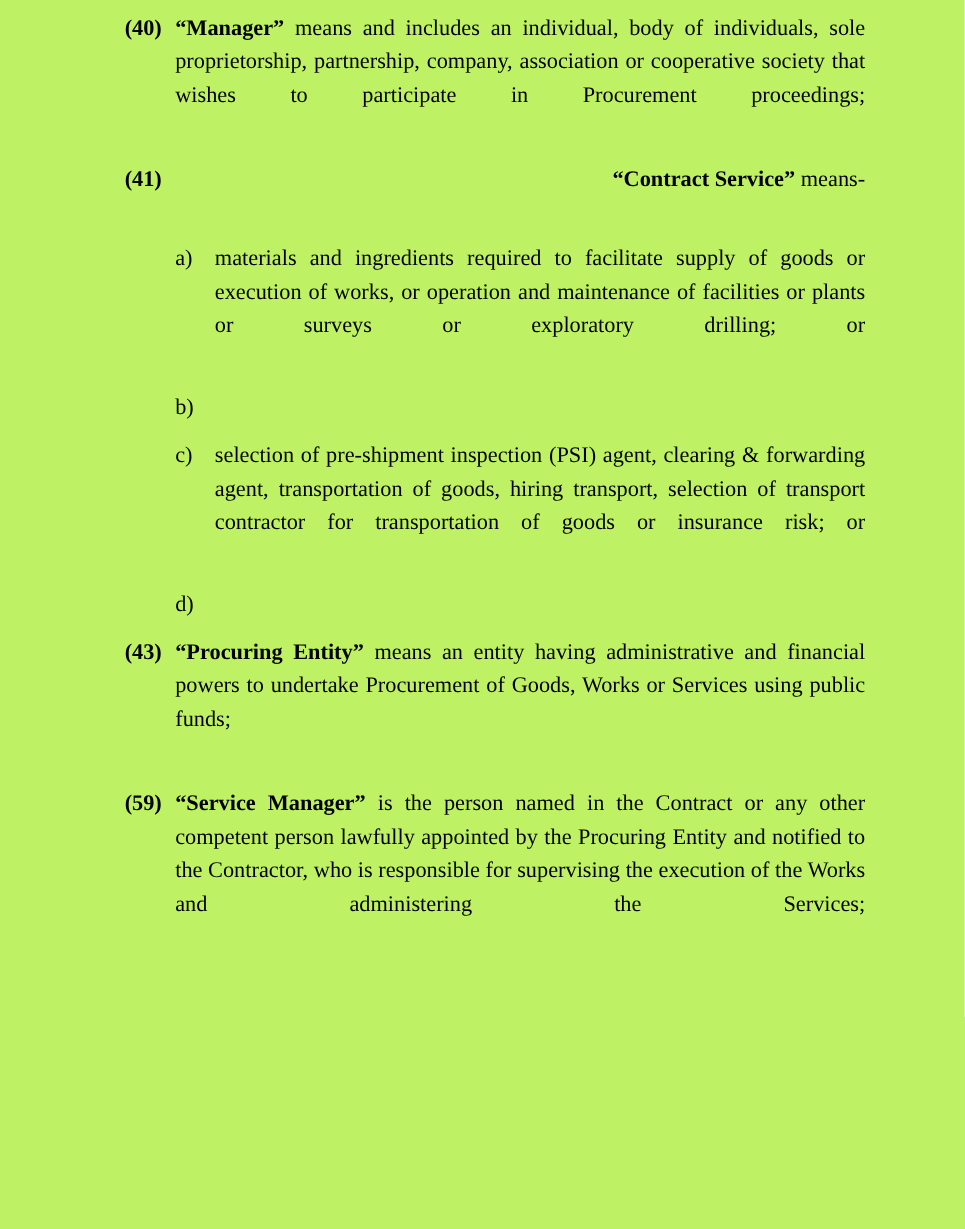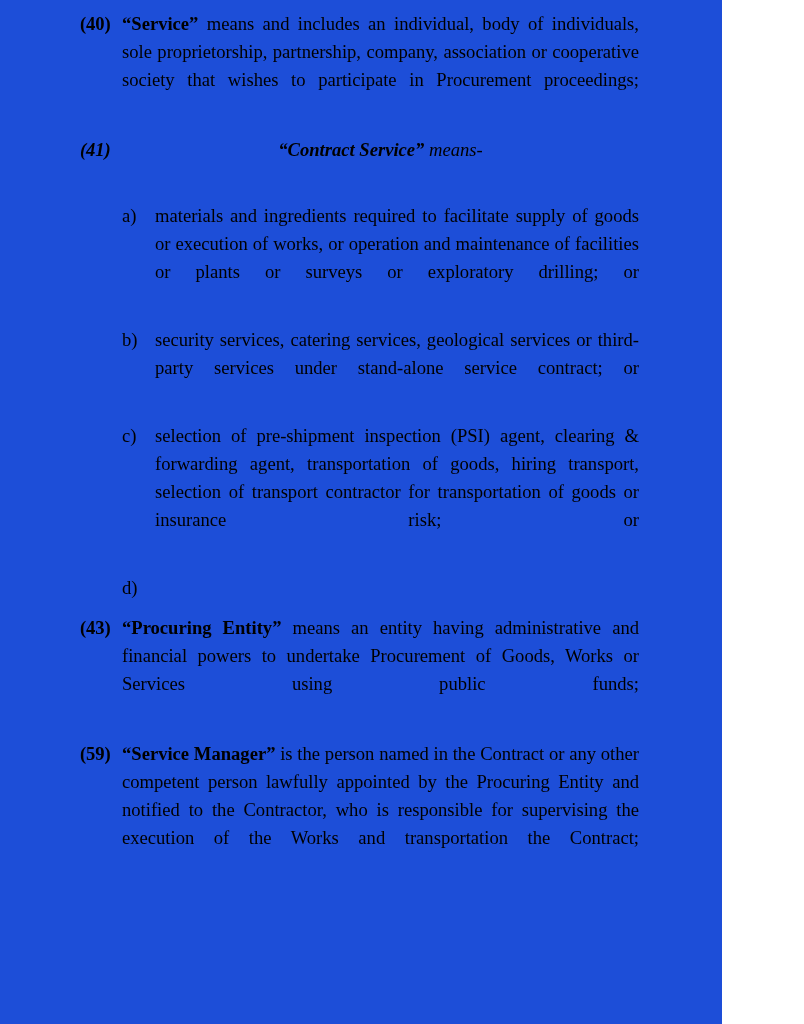--- a/index.html
+++ b/index.html
@@ -10,26 +10,26 @@
   body {
     width: 804px;
     height: 1024px;
     font-family: "Liberation Serif", "DejaVu Serif", serif;
     color: #000000;
     -webkit-font-smoothing: antialiased;
   }
 
   #page {
     position: relative;
-    width: 722px;
+    width: 804px;
     height: 1024px;
-    background: #1d4ed8;
+    background: #bef264;
     overflow: hidden;
     box-sizing: border-box;
-    padding: 10px 83px 0 80px;
+    padding: 10px 83px 0 104px;
   }
 
   
   .clause {
     position: relative;
     padding-left: 42px;          
     margin: 0 0 14px 0;
     font-size: 18.6px;
     line-height: 28px;
     text-align: justify;
@@ -46,23 +46,22 @@
     letter-spacing: -0.1px;
     white-space: pre;
   }
 
   .term {
     font-weight: bold;
   }
 
   
   .clause.intro {
-    text-align: center;
+    text-align: right;
     margin-bottom: 10px;
-    font-style: italic;
   }
 
   
   .sublist {
     list-style: none;
     margin: 0 0 12px 0;
     padding: 0;
   }
   .subitem {
     position: relative;
@@ -89,44 +88,44 @@
     display: inline-block;
     width: 100%;
   }
 </style>
 </head>
 <body>
 
 <div id="page">
 
   <p class="clause">
-    <span class="num">(40)</span><span class="term">“Service”</span><span> means and includes an individual, body of individuals, sole proprietorship, partnership, company, association or cooperative society that wishes to participate in Procurement proceedings;</span>
+    <span class="num">(40)</span><span class="term">“Manager”</span><span> means and includes an individual, body of individuals, sole proprietorship, partnership, company, association or cooperative society that wishes to participate in Procurement proceedings;</span>
   </p>
 
   <p class="clause intro">
     <span class="num">(41)</span><span class="term">“Contract Service”</span><span> means-</span>
   </p>
 
   <div class="sublist">
     <p class="subitem">
       <span class="marker">a)</span><span>materials and ingredients required to facilitate supply of goods or execution of works, or operation and maintenance of facilities or plants or surveys or exploratory drilling; or</span>
     </p>
     <p class="subitem">
-      <span class="marker">b)</span><span>security services, catering services, geological services or third-party services under stand-alone service contract; or</span>
+      <span class="marker">b)</span>
     </p>
     <p class="subitem">
       <span class="marker">c)</span><span>selection of pre-shipment inspection (PSI) agent, clearing &amp; forwarding agent, transportation of goods, hiring transport, selection of transport contractor for transportation of goods or insurance risk; or</span>
     </p>
     <p class="subitem">
       <span class="marker">d)</span>
     </p>
   </div>
 
 
   <p class="clause">
     <span class="num">(43)</span><span class="term">“Procuring Entity”</span><span> means an entity having administrative and financial powers to undertake Procurement of Goods, Works or Services using public funds;</span>
   </p>
 
   <p class="clause">
-    <span class="num">(59)</span><span class="term">“Service Manager”</span><span> is the person named in the Contract or any other competent person lawfully appointed by the Procuring Entity and notified to the Contractor, who is responsible for supervising the execution of the Works and transportation the Contract;</span>
+    <span class="num">(59)</span><span class="term">“Service Manager”</span><span> is the person named in the Contract or any other competent person lawfully appointed by the Procuring Entity and notified to the Contractor, who is responsible for supervising the execution of the Works and administering the Services;</span>
   </p>
 
 </div>
 
 </body></html>

